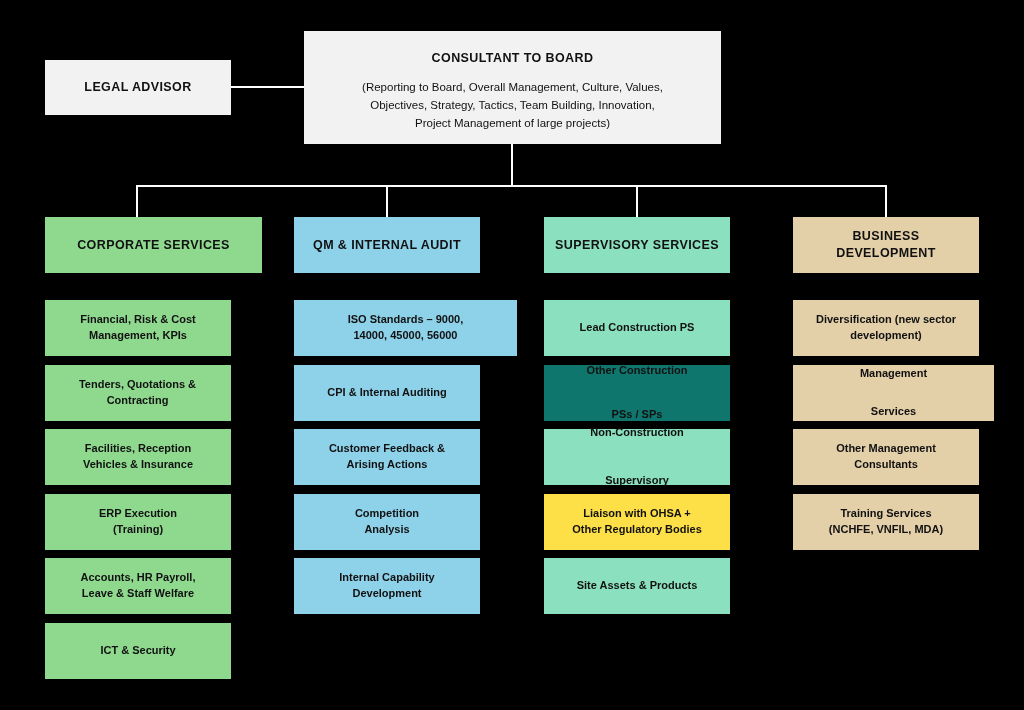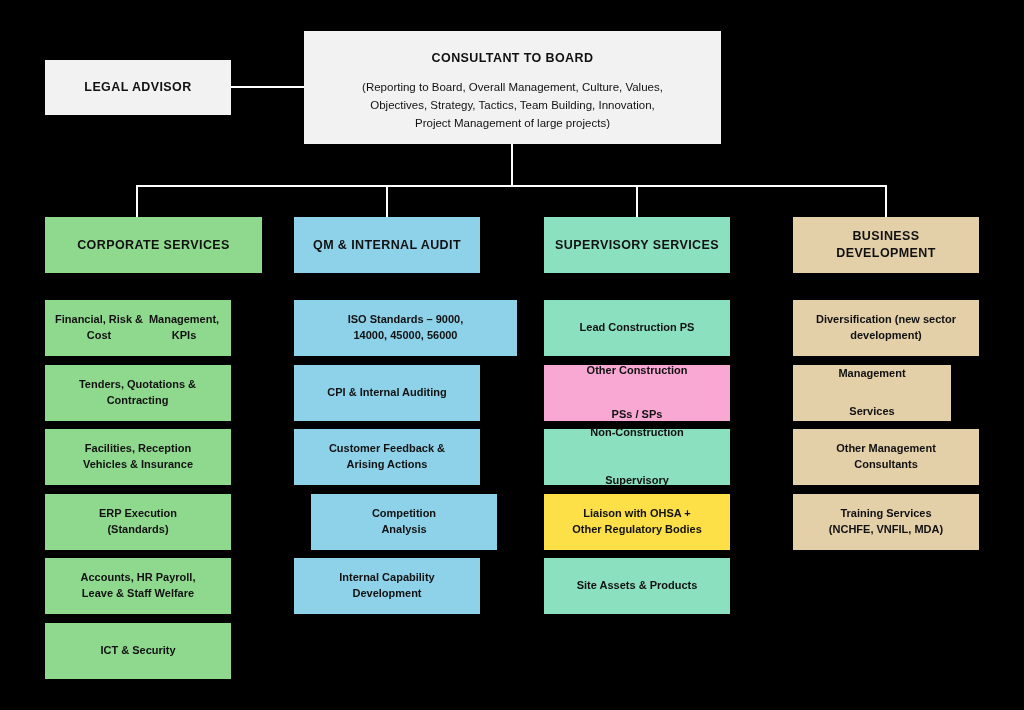--- a/index.html
+++ b/index.html
@@ -107,35 +107,35 @@
   <div class="line" style="left:137px; top:185px; width:750px; height:2px;"></div>
 
   <div class="line" style="left:136px; top:185px; width:2px; height:32px;"></div>
   <div class="line" style="left:386px; top:185px; width:2px; height:32px;"></div>
   <div class="line" style="left:636px; top:185px; width:2px; height:32px;"></div>
   <div class="line" style="left:885px; top:185px; width:2px; height:32px;"></div>
 
 <div class="box col-header" style="left: 45px; top: 217px; width: 217px; background: rgb(143, 217, 143);">
       <span>CORPORATE SERVICES</span>
     </div>
-    <div class="box col-item" style="left: 45px; top: 300px; width: 186px; background: rgb(143, 217, 143); flex-direction: row;">
+    <div class="box col-item" style="left: 45px; top: 300px; width: 186px; background: rgb(143, 217, 143); flex-direction: column;">
       <span>Financial, Risk &amp; Cost</span>
       <span>Management, KPIs</span>
     </div>
     <div class="box col-item" style="left: 45px; top: 364.5px; width: 186px; background: rgb(143, 217, 143); flex-direction: column; padding-left: 7px;">
       <span>Tenders, Quotations &amp;</span>
       <span>Contracting</span>
     </div>
     <div class="box col-item" style="left: 45px; top: 429px; width: 186px; background: rgb(143, 217, 143); flex-direction: column;">
       <span>Facilities, Reception</span>
       <span>Vehicles &amp; Insurance</span>
     </div>
     <div class="box col-item" style="left: 45px; top: 493.5px; width: 186px; background: rgb(143, 217, 143); flex-direction: column; align-items: center;">
       <span>ERP Execution</span>
-      <span>(Standards)</span>
+      <span>(Training)</span>
     </div>
     <div class="box col-item" style="left: 45px; top: 558px; width: 186px; background: rgb(143, 217, 143); flex-direction: column;">
       <span>Accounts, HR Payroll,</span>
       <span>Leave &amp; Staff Welfare</span>
     </div>
     <div class="box col-item" style="left: 45px; top: 622.5px; width: 186px; background: rgb(143, 217, 143); flex-direction: column;">
       <span>ICT &amp; Security</span>
     </div>
     <div class="box col-header" style="left: 294px; top: 217px; width: 186px; background: rgb(142, 210, 234);">
       <span>QM &amp; INTERNAL AUDIT</span>
@@ -144,35 +144,35 @@
       <span>ISO Standards – 9000,</span>
       <span>14000, 45000, 56000</span>
     </div>
     <div class="box col-item" style="left: 294px; top: 364.5px; width: 186px; background: rgb(142, 210, 234); flex-direction: column;">
       <span>CPI &amp; Internal Auditing</span>
     </div>
     <div class="box col-item" style="left: 294px; top: 429px; width: 186px; background: rgb(142, 210, 234); flex-direction: column;">
       <span>Customer Feedback &amp;</span>
       <span>Arising Actions</span>
     </div>
-    <div class="box col-item" style="left: 311px; top: 493.5px; width: 186px; background: rgb(142, 210, 234); flex-direction: column;">
+    <div class="box col-item" style="left: 294px; top: 493.5px; width: 186px; background: rgb(142, 210, 234); flex-direction: column;">
       <span>Competition</span>
       <span>Analysis</span>
     </div>
     <div class="box col-item" style="left: 294px; top: 558px; width: 186px; background: rgb(142, 210, 234); flex-direction: column;">
       <span>Internal Capability</span>
       <span>Development</span>
     </div>
     <div class="box col-header" style="left: 544px; top: 217px; width: 186px; background: rgb(139, 224, 192); align-items: center;">
       <span>SUPERVISORY SERVICES</span>
     </div>
     <div class="box col-item" style="left: 544px; top: 300px; width: 186px; background: rgb(139, 224, 192); flex-direction: column;">
       <span>Lead Construction PS</span>
     </div>
-    <div class="box col-item" style="left: 544px; top: 364.5px; width: 186px; background: #f9a8d4; flex-direction: column; gap: 28px;">
+    <div class="box col-item" style="left: 544px; top: 364.5px; width: 186px; background: #0f766e; flex-direction: column; gap: 28px;">
       <span>Other Construction</span>
       <span>PSs / SPs</span>
     </div>
     <div class="box col-item" style="left: 544px; top: 429px; width: 186px; background: rgb(139, 224, 192); flex-direction: column; gap: 32px;">
       <span>Non-Construction</span>
       <span>Supervisory</span>
     </div>
     <div class="box col-item" style="left: 544px; top: 493.5px; width: 186px; background: #fde047; flex-direction: column;">
       <span>Liaison with OHSA +</span>
       <span>Other Regulatory Bodies</span>
@@ -180,21 +180,21 @@
     <div class="box col-item" style="left: 544px; top: 558px; width: 186px; background: rgb(139, 224, 192); flex-direction: column;">
       <span>Site Assets &amp; Products</span>
     </div>
     <div class="box col-header" style="left: 793px; top: 217px; width: 186px; background: rgb(227, 207, 168);">
       <span>BUSINESS DEVELOPMENT</span>
     </div>
     <div class="box col-item" style="left: 793px; top: 300px; width: 186px; background: rgb(227, 207, 168); flex-direction: column;">
       <span>Diversification (new sector</span>
       <span>development)</span>
     </div>
-    <div class="box col-item" style="left: 793px; top: 364.5px; width: 158px; background: rgb(227, 207, 168); flex-direction: column; gap: 22px;">
+    <div class="box col-item" style="left: 793px; top: 364.5px; width: 201px; background: rgb(227, 207, 168); flex-direction: column; gap: 22px;">
       <span>Management</span>
       <span>Services</span>
     </div>
     <div class="box col-item" style="left: 793px; top: 429px; width: 186px; background: rgb(227, 207, 168); flex-direction: column;">
       <span>Other Management</span>
       <span>Consultants</span>
     </div>
     <div class="box col-item" style="left: 793px; top: 493.5px; width: 186px; background: rgb(227, 207, 168); flex-direction: column;">
       <span>Training Services</span>
       <span>(NCHFE, VNFIL, MDA)</span>

